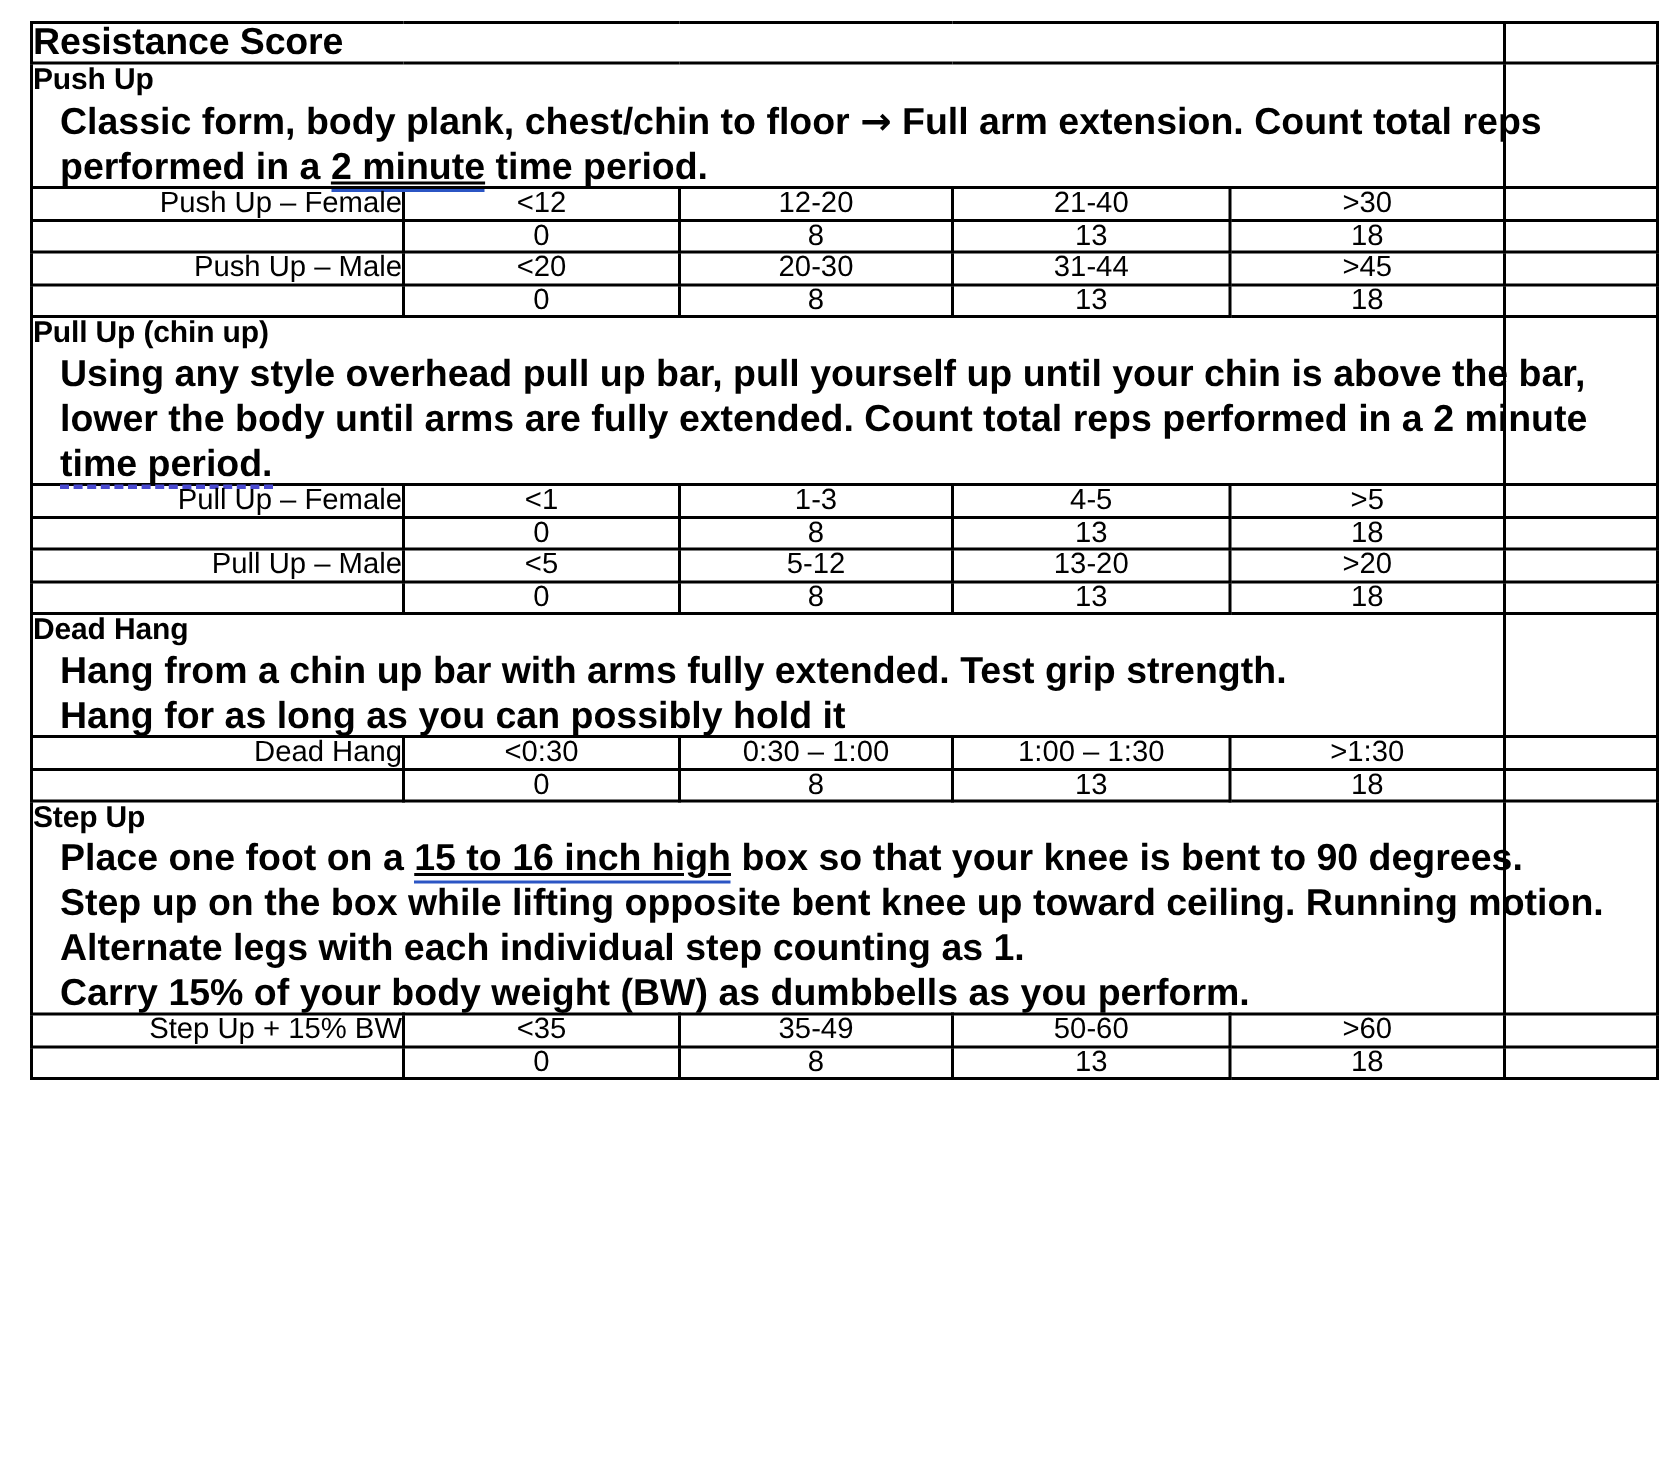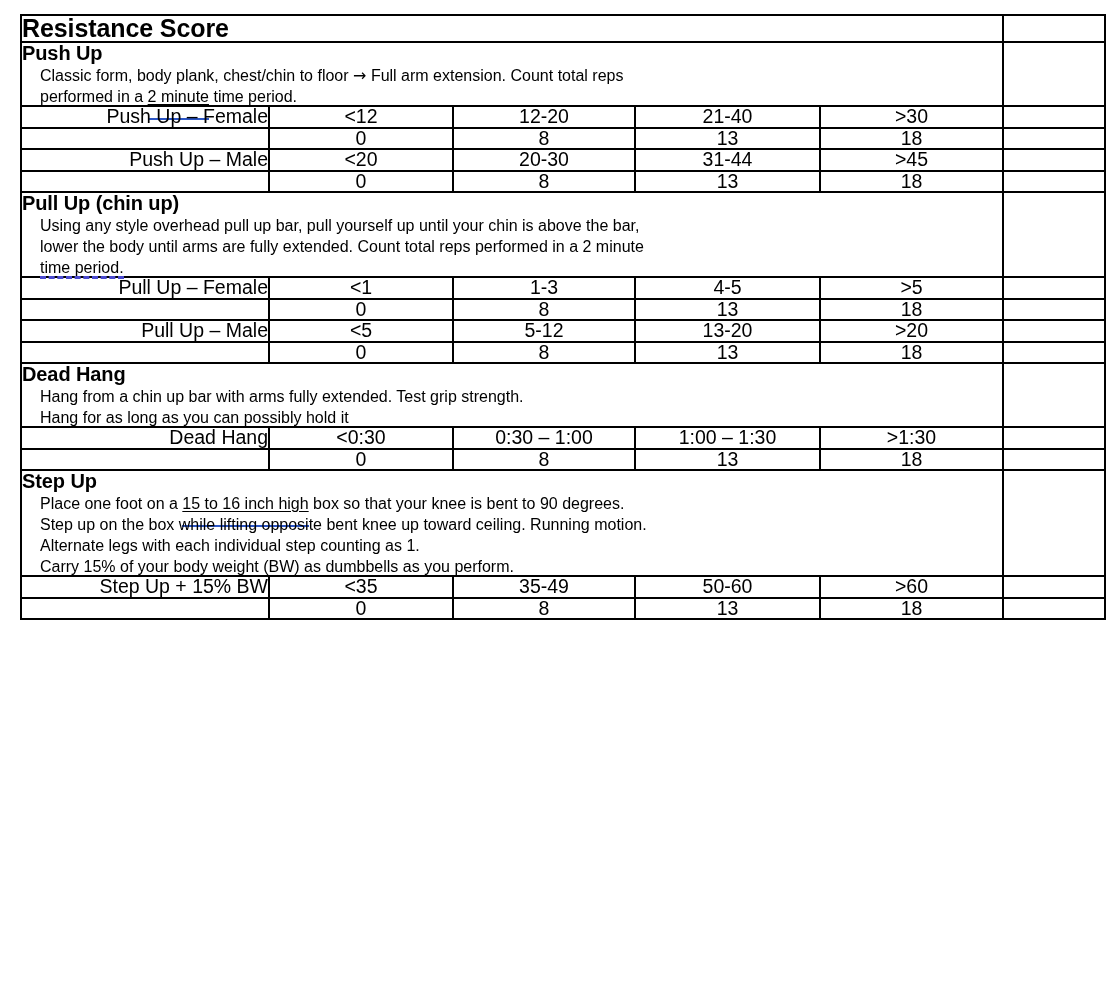--- a/index.html
+++ b/index.html
@@ -68,23 +68,24 @@
   .desc .title {
     font-weight: bold;
     font-size: 20px;
     display: block;
     margin-bottom: 3px;
     letter-spacing: -0.1px;
   }
   .desc .line {
     display: block;
     padding-left: 18px;
-    font-size: 16px;
+    font-size: 25px;
     margin-top: 5px;
     white-space: nowrap;
+    font-weight: bold;
   }
 
   .rowlabel {
     padding: 4px 0 6px 10px;
     text-align: right;
     white-space: nowrap;
   }
   .val {
     text-align: center;
     padding: 4px 0 6px 0;
@@ -92,21 +93,21 @@
     margin-left: 19px;
   }
   .blank { padding: 4px 0 6px 0; }
 
   
   .ul-blue {
     text-decoration: underline;
     text-decoration-color: #000000;
     text-underline-offset: 2px;
     border-bottom: 2.5px solid #2b55c4;
-    padding-bottom: 13px;
+    padding-bottom: 1px;
   }
   
   .ul-dash {
     border-bottom: 3px dashed #4a4ad0;
     padding-bottom: 0px;
   }
   .arrow { font-family: "DejaVu Sans", sans-serif; }
 </style>
 </head>
 <body>

